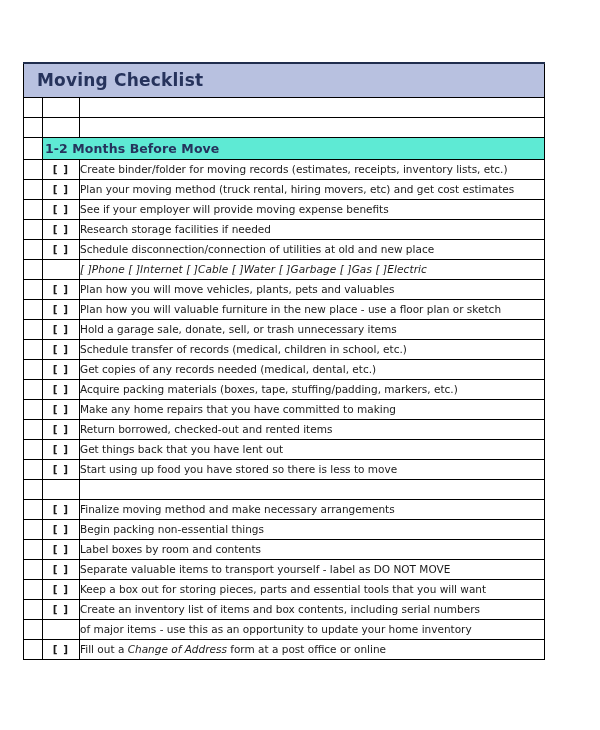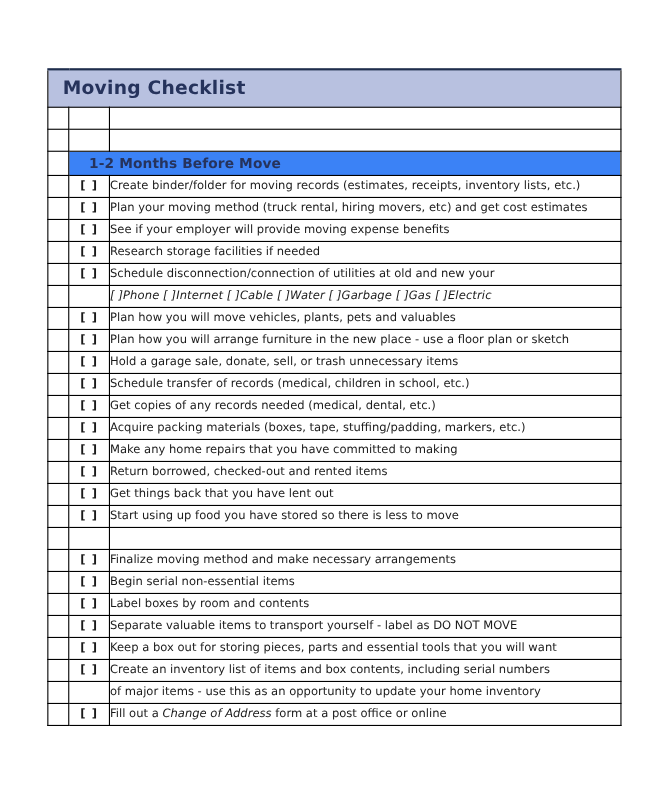--- a/index.html
+++ b/index.html
@@ -9,21 +9,21 @@
   body {
     width: 600px;
     height: 730px;
     background: #ffffff;
     font-family: "DejaVu Sans", "Liberation Sans", sans-serif;
     overflow: hidden;
   }
 
   .sheet {
     position: absolute;
-    left: 43px;
+    left: 23px;
     top: 62px;
     width: 521px;
   }
 
   table.checklist {
     border-collapse: collapse;
     table-layout: fixed;
     width: 521px;
   }
 
@@ -57,25 +57,25 @@
     color: #26335c;
     padding-left: 13px;
     letter-spacing: 0.2px;
   }
 
   
   tr.section-row td.section-gutter {
     background: #ffffff;
   }
   tr.section-row td.section-cell {
-    background: #3b82f6;
+    background: #5eead4;
     font-size: 12.5px;
     font-weight: bold;
     color: #26335c;
-    padding-left: 18px;
+    padding-left: 2px;
     height: 21px;
     line-height: 21px;
     letter-spacing: 0.1px;
   }
 
   
   td.check-cell {
     text-align: center;
     font-size: 11px;
     color: #1f2d4d;
@@ -150,36 +150,36 @@
           <td class="text-cell">See if your employer will provide moving expense benefits</td>
         </tr>
         <tr class="task-row">
           <td class="gutter-cell"></td>
           <td class="check-cell">[  ]</td>
           <td class="text-cell">Research storage facilities if needed</td>
         </tr>
         <tr class="task-row">
           <td class="gutter-cell"></td>
           <td class="check-cell">[  ]</td>
-          <td class="text-cell">Schedule disconnection/connection of utilities at old and new your</td>
+          <td class="text-cell">Schedule disconnection/connection of utilities at old and new place</td>
         </tr>
         <tr class="task-row">
           <td class="gutter-cell"></td>
           <td class="check-cell"></td>
           <td class="utilities-cell">[  ]Phone   [  ]Internet   [  ]Cable   [  ]Water   [  ]Garbage   [  ]Gas   [  ]Electric</td>
         </tr>
         <tr class="task-row">
           <td class="gutter-cell"></td>
           <td class="check-cell">[  ]</td>
           <td class="text-cell">Plan how you will move vehicles, plants, pets and valuables</td>
         </tr>
         <tr class="task-row">
           <td class="gutter-cell"></td>
           <td class="check-cell">[  ]</td>
-          <td class="text-cell">Plan how you will arrange furniture in the new place - use a floor plan or sketch</td>
+          <td class="text-cell">Plan how you will valuable furniture in the new place - use a floor plan or sketch</td>
         </tr>
         <tr class="task-row">
           <td class="gutter-cell"></td>
           <td class="check-cell">[  ]</td>
           <td class="text-cell">Hold a garage sale, donate, sell, or trash unnecessary items</td>
         </tr>
         <tr class="task-row">
           <td class="gutter-cell"></td>
           <td class="check-cell">[  ]</td>
           <td class="text-cell">Schedule transfer of records (medical, children in school, etc.)</td>
@@ -220,21 +220,21 @@
           <td class="text-cell"></td>
         </tr>
         <tr class="task-row">
           <td class="gutter-cell"></td>
           <td class="check-cell">[  ]</td>
           <td class="text-cell">Finalize moving method and make necessary arrangements</td>
         </tr>
         <tr class="task-row">
           <td class="gutter-cell"></td>
           <td class="check-cell">[  ]</td>
-          <td class="text-cell">Begin serial non-essential items</td>
+          <td class="text-cell">Begin packing non-essential things</td>
         </tr>
         <tr class="task-row">
           <td class="gutter-cell"></td>
           <td class="check-cell">[  ]</td>
           <td class="text-cell">Label boxes by room and contents</td>
         </tr>
         <tr class="task-row">
           <td class="gutter-cell"></td>
           <td class="check-cell">[  ]</td>
           <td class="text-cell">Separate valuable items to transport yourself - label as DO NOT MOVE</td>

